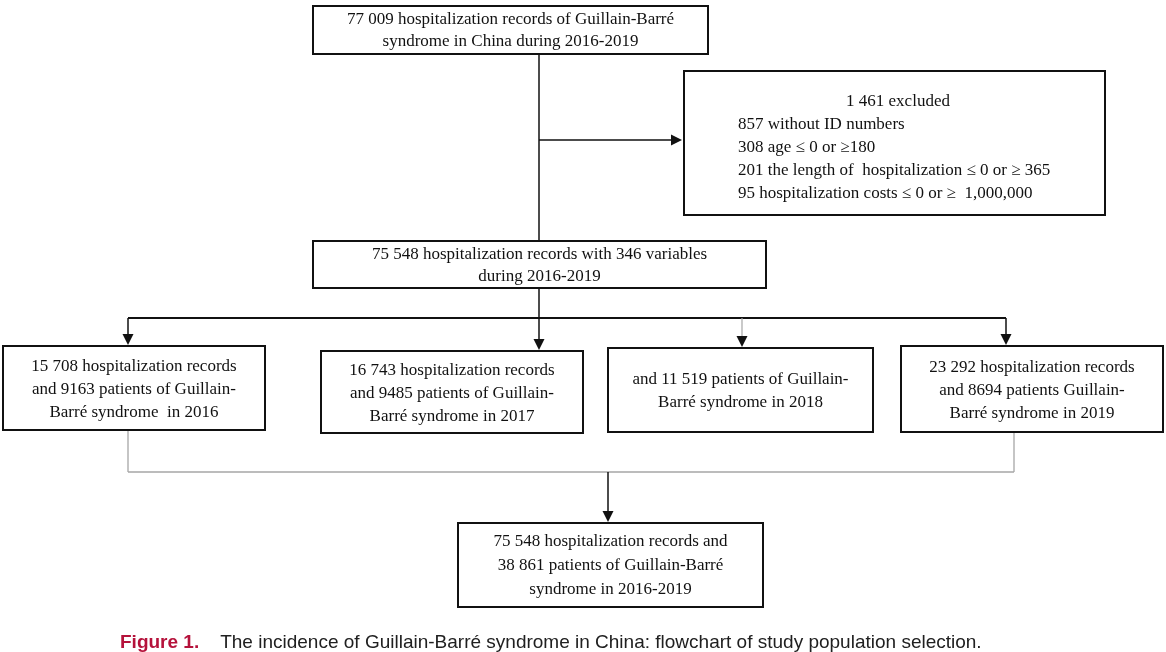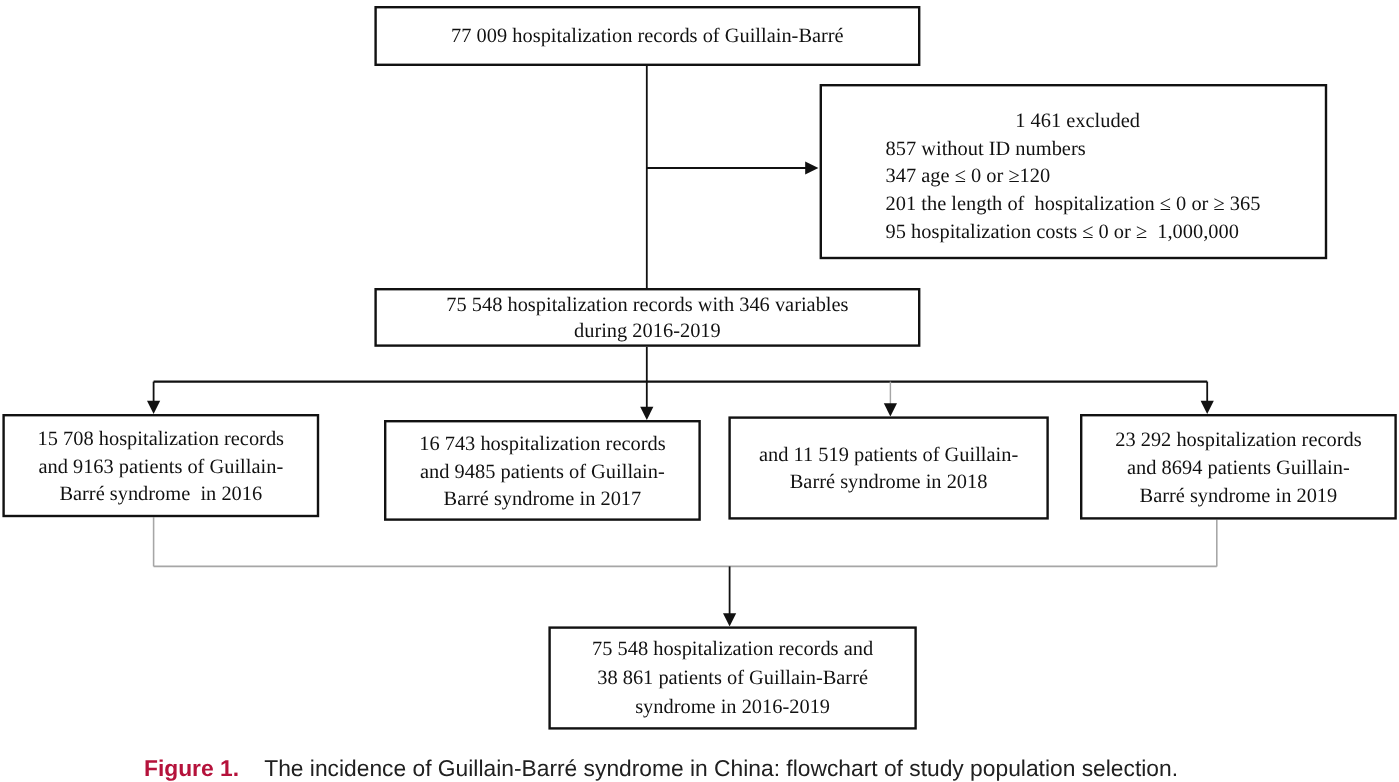--- a/index.html
+++ b/index.html
@@ -20,21 +20,21 @@
     z-index:1;
     font-size:17px;
     line-height:22px;
   }
   .bx.center{
     display:flex;flex-direction:column;
     justify-content:center;align-items:center;
     text-align:center;
   }
   .bx .ln{white-space:pre;}
-  #box-top{left:312px;top:5px;width:455px;height:50px;}
+  #box-top{left:312px;top:5px;width:397px;height:50px;}
   #box-excluded{left:683px;top:70px;width:423px;height:146px;padding:17px 8px 0 15px;line-height:23px;}
   #box-excluded .excl-item{margin-left:38px;white-space:pre;}
   #box-excluded .excl-title{white-space:pre;text-align:center;}
   #box-filtered{left:312px;top:240px;width:455px;height:49px;text-align:center;}
   #box-2016{left:2px;top:345px;width:264px;height:86px;line-height:23px;}
   #box-2017{left:320px;top:350px;width:264px;height:84px;line-height:23px;}
   #box-2018{left:607px;top:347px;width:267px;height:86px;line-height:23px;}
   #box-2019{left:900px;top:345px;width:264px;height:88px;line-height:23px;}
   #box-total{left:457px;top:522px;width:307px;height:86px;line-height:24px;}
   .caption{
@@ -74,26 +74,27 @@
     <line x1="128" y1="431" x2="128" y2="472" stroke="#a6a6a6" stroke-width="1.3"></line>
     <line x1="128" y1="472" x2="1014" y2="472" stroke="#a6a6a6" stroke-width="1.3"></line>
     <line x1="1014" y1="433" x2="1014" y2="472" stroke="#a6a6a6" stroke-width="1.3"></line>
 
     <line x1="608" y1="472" x2="608" y2="512" stroke="#111111" stroke-width="1.5"></line>
     <path d="M602.5 511 L613.5 511 L608 522 Z" fill="#111111"></path>
   </svg>
 
   <div class="bx center" id="box-top">
     <div class="ln">77 009 hospitalization records of Guillain-Barré</div>
+    <div class="ln">syndrome in China during 2016-2019</div>
   </div>
 
   <div class="bx" id="box-excluded">
     <div class="excl-title">1 461 excluded</div>
     <div class="excl-item">857 without ID numbers</div>
-    <div class="excl-item">347 age ≤ 0 or ≥120</div>
+    <div class="excl-item">308 age ≤ 0 or ≥180</div>
     <div class="excl-item">201 the length of  hospitalization ≤ 0 or ≥ 365</div>
     <div class="excl-item">95 hospitalization costs ≤ 0 or ≥  1,000,000</div>
   </div>
 
   <div class="bx center" id="box-filtered">
     <div class="ln">75 548 hospitalization records with 346 variables</div>
     <div class="ln">during 2016-2019</div>
   </div>
 
   <div class="bx center" id="box-2016">

